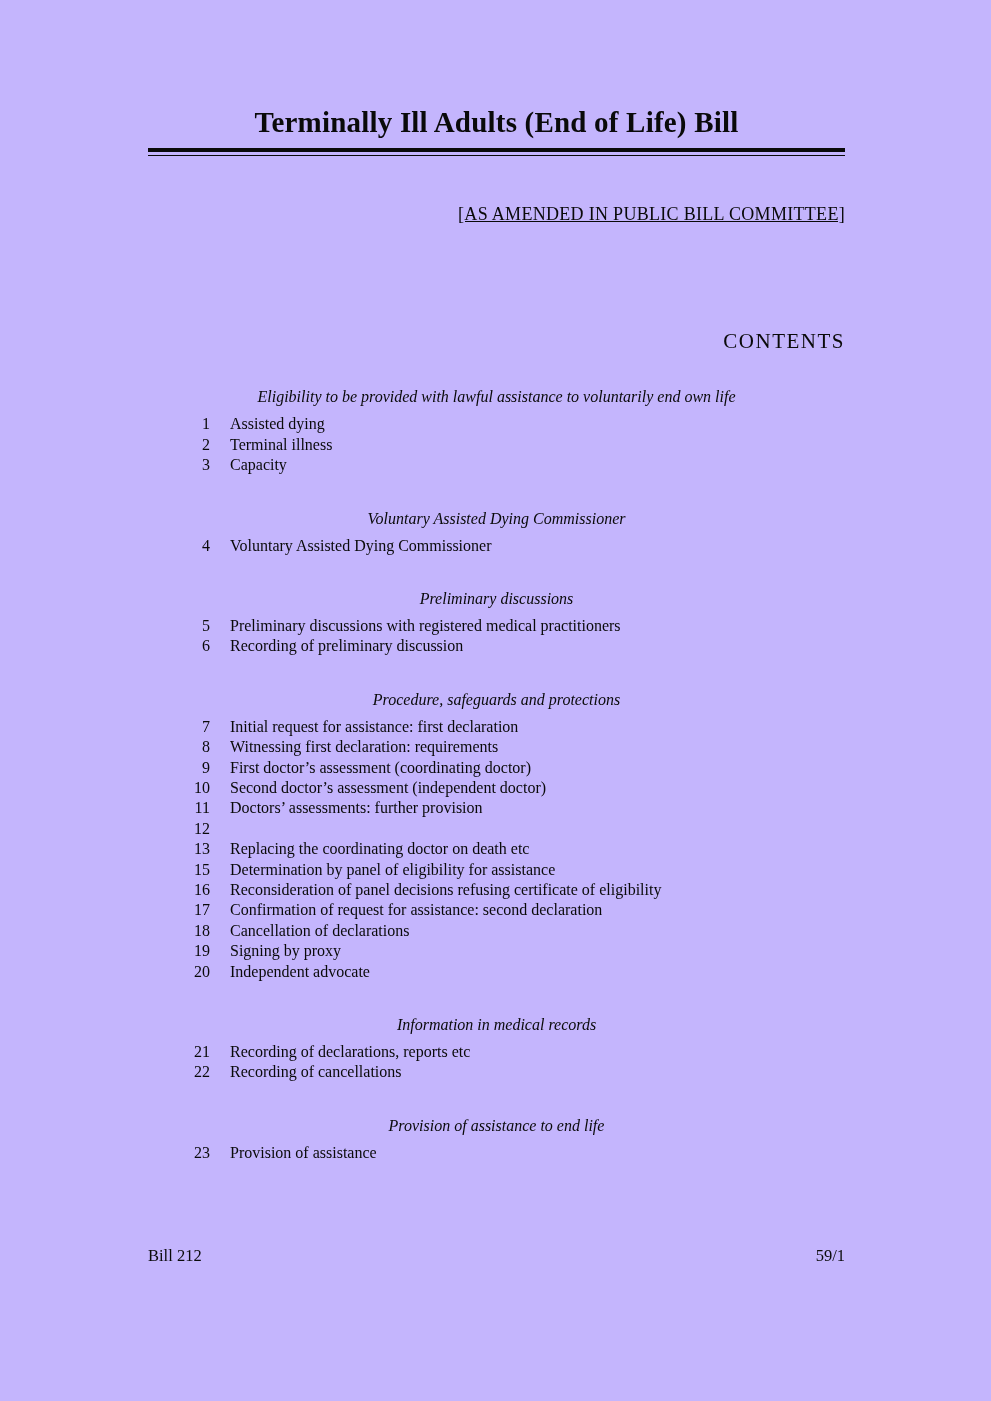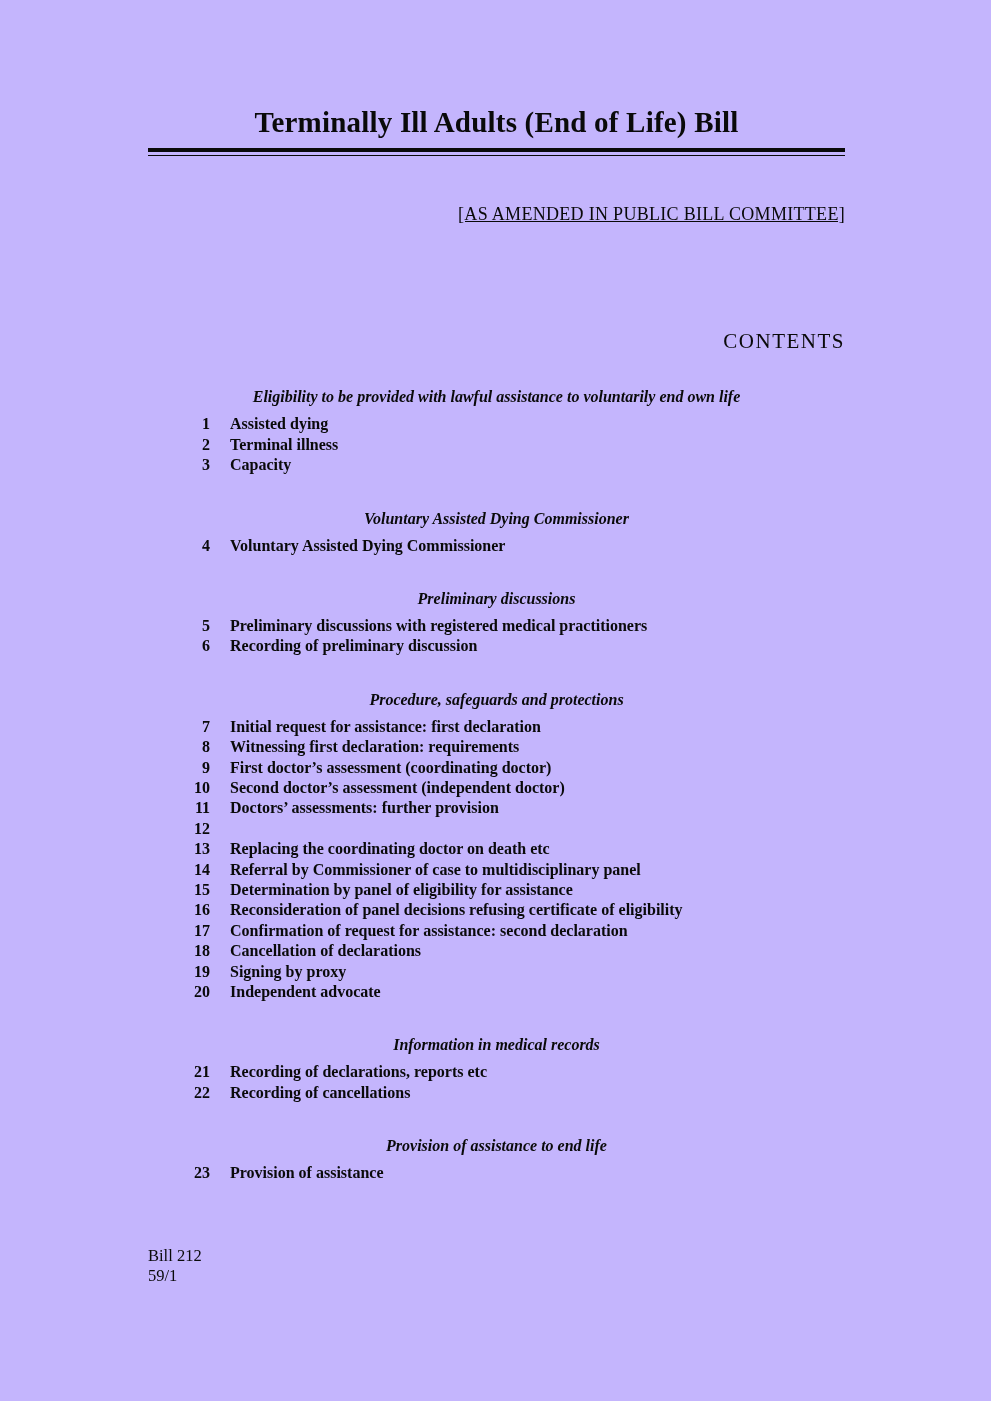--- a/index.html
+++ b/index.html
@@ -44,21 +44,20 @@
     text-decoration: underline;
   }
   .contents-heading {
     margin-top: 104px;
     text-align: right;
     font-size: 21px;
     letter-spacing: 1.5px;
   }
   .contents-root {
     margin-top: 18px;
-    font-weight: bold;
   }
   .section-heading {
     text-align: center;
     font-style: italic;
     font-size: 16px;
     margin-top: 33px;
     margin-bottom: 7px;
     line-height: 1.25;
   }
   .toc-item {
@@ -76,21 +75,20 @@
     padding-left: 20px;
   }
   .footer {
     position: absolute;
     left: 148px;
     right: 146px;
     top: 1246px;
     display: flex;
     justify-content: space-between;
     font-size: 16.5px;
-    flex-direction: column;
   }
 </style>
 </head>
 <body>
 
 <div class="page">
   <div class="content">
 
     <div class="doc-title">Terminally Ill Adults (End of Life) Bill</div>
 
@@ -148,24 +146,20 @@
         <div class="toc-item">
           <span class="toc-num">11</span>
           <span class="toc-label">Doctors’ assessments: further provision</span>
         </div>
         <div class="toc-item">
           <span class="toc-num">12</span>
         </div>
         <div class="toc-item">
           <span class="toc-num">13</span>
           <span class="toc-label">Replacing the coordinating doctor on death etc</span>
-        </div>
-        <div class="toc-item">
-          <span class="toc-num">14</span>
-          <span class="toc-label">Referral by Commissioner of case to multidisciplinary panel</span>
         </div>
         <div class="toc-item">
           <span class="toc-num">15</span>
           <span class="toc-label">Determination by panel of eligibility for assistance</span>
         </div>
         <div class="toc-item">
           <span class="toc-num">16</span>
           <span class="toc-label">Reconsideration of panel decisions refusing certificate of eligibility</span>
         </div>
         <div class="toc-item">

